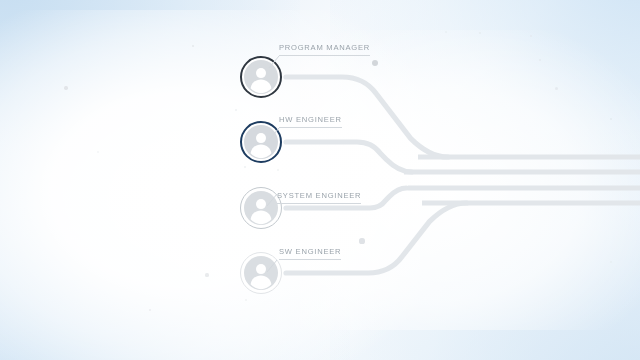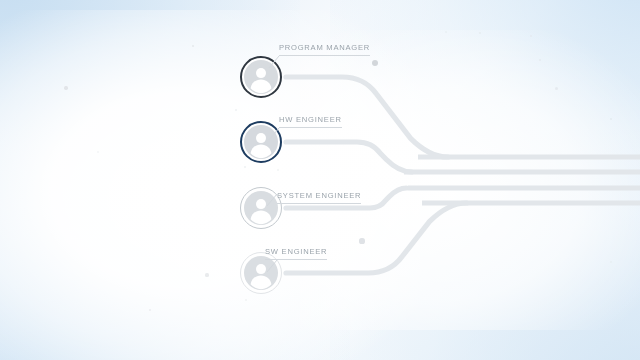--- a/index.html
+++ b/index.html
@@ -241,19 +241,19 @@
       <div class="node" style="left: 261px; top: 273px;">
         <div class="avatar" style="border: 1.8px solid rgb(226, 229, 232);">
           <div class="avatar-inner" style="background: rgb(218, 222, 226);">
             <svg class="avatar-glyph" viewBox="0 0 34 34">
               <circle cx="17" cy="13.1" r="5.0" fill="#ffffff"></circle>
               <path d="M17 19.4c-5.5 0-9.6 3.6-10.4 8.9a13.6 13.6 0 0 0 20.8 0c-0.8-5.3-4.9-8.9-10.4-8.9z" fill="#ffffff"></path>
             </svg>
           </div>
         </div>
       </div>
-      <div class="label" style="left: 265px; top: 247px; color: rgb(154, 163, 171); border-bottom-color: rgb(211, 216, 221);">SW ENGINEER</div>
+      <div class="label" style="left: 279px; top: 247px; color: rgb(154, 163, 171); border-bottom-color: rgb(211, 216, 221);">SW ENGINEER</div>
       <svg class="leader" width="20" height="18" viewBox="0 0 20 18" style="left: 265px; top: 258px;">
         <path d="M 12 2 L 2 14" stroke="#d3d8dd" stroke-width="1" fill="none"></path>
       </svg>
     </div>
 
 </div>
 
 </body></html>

